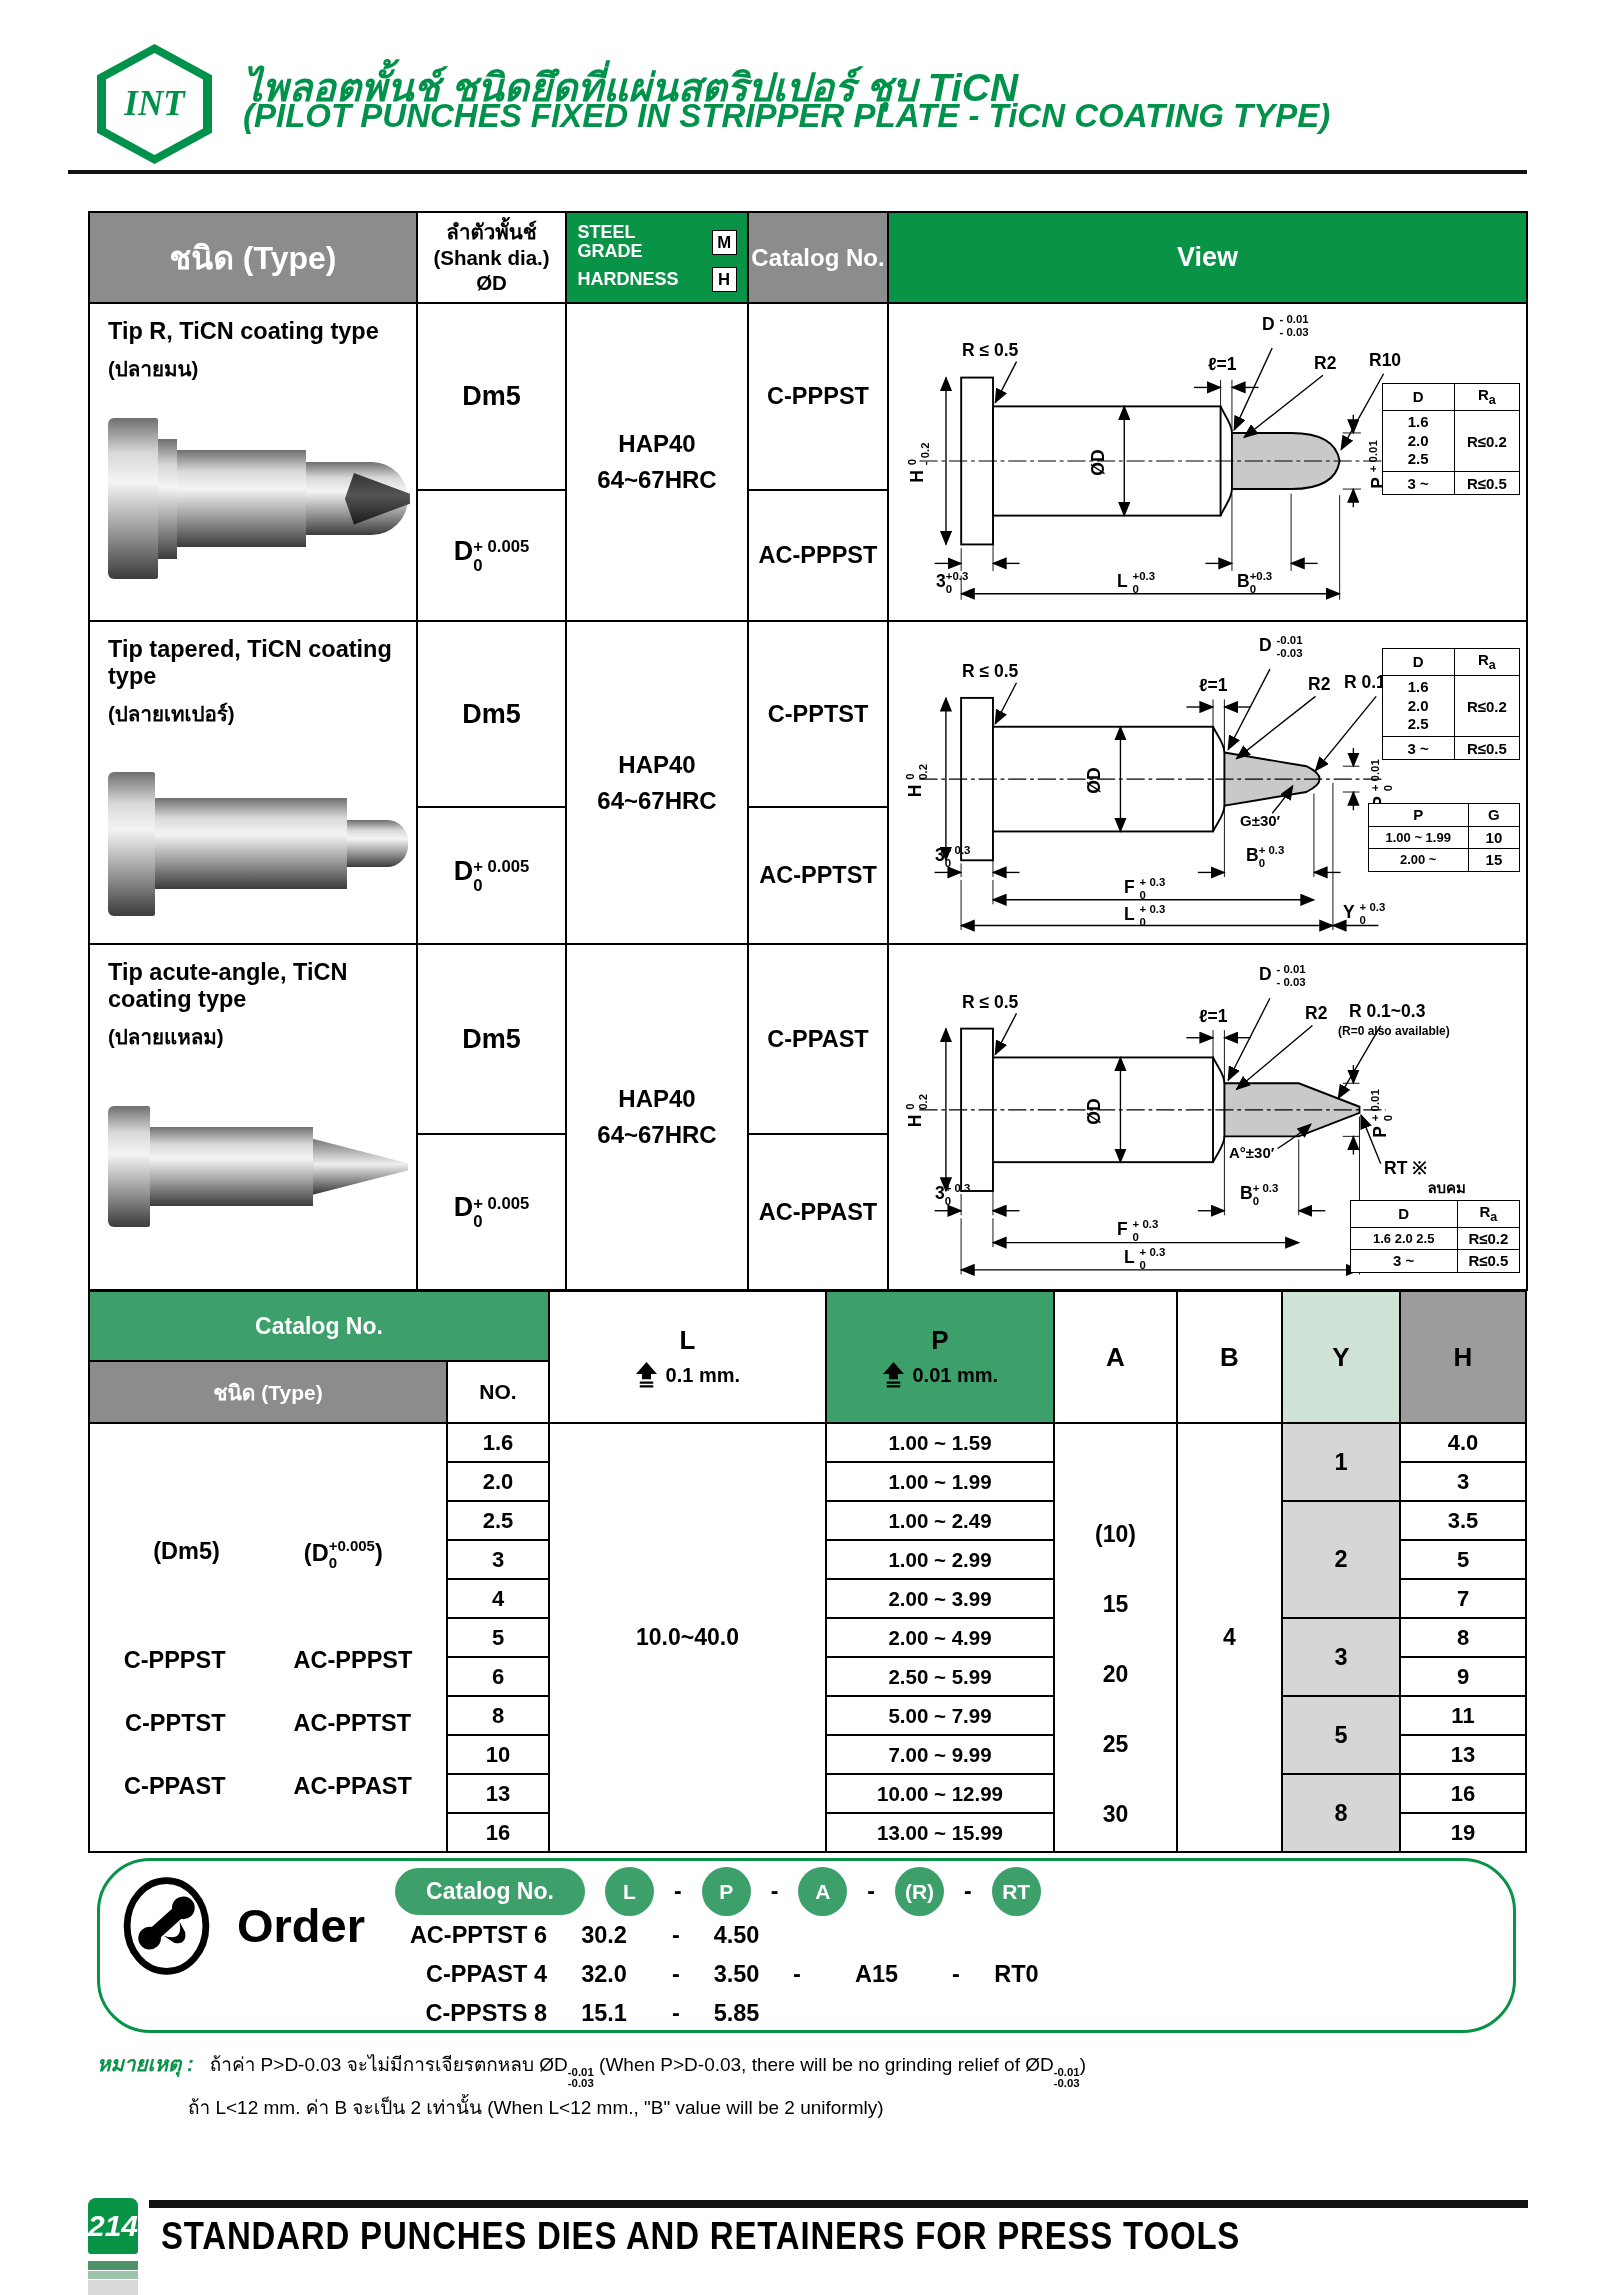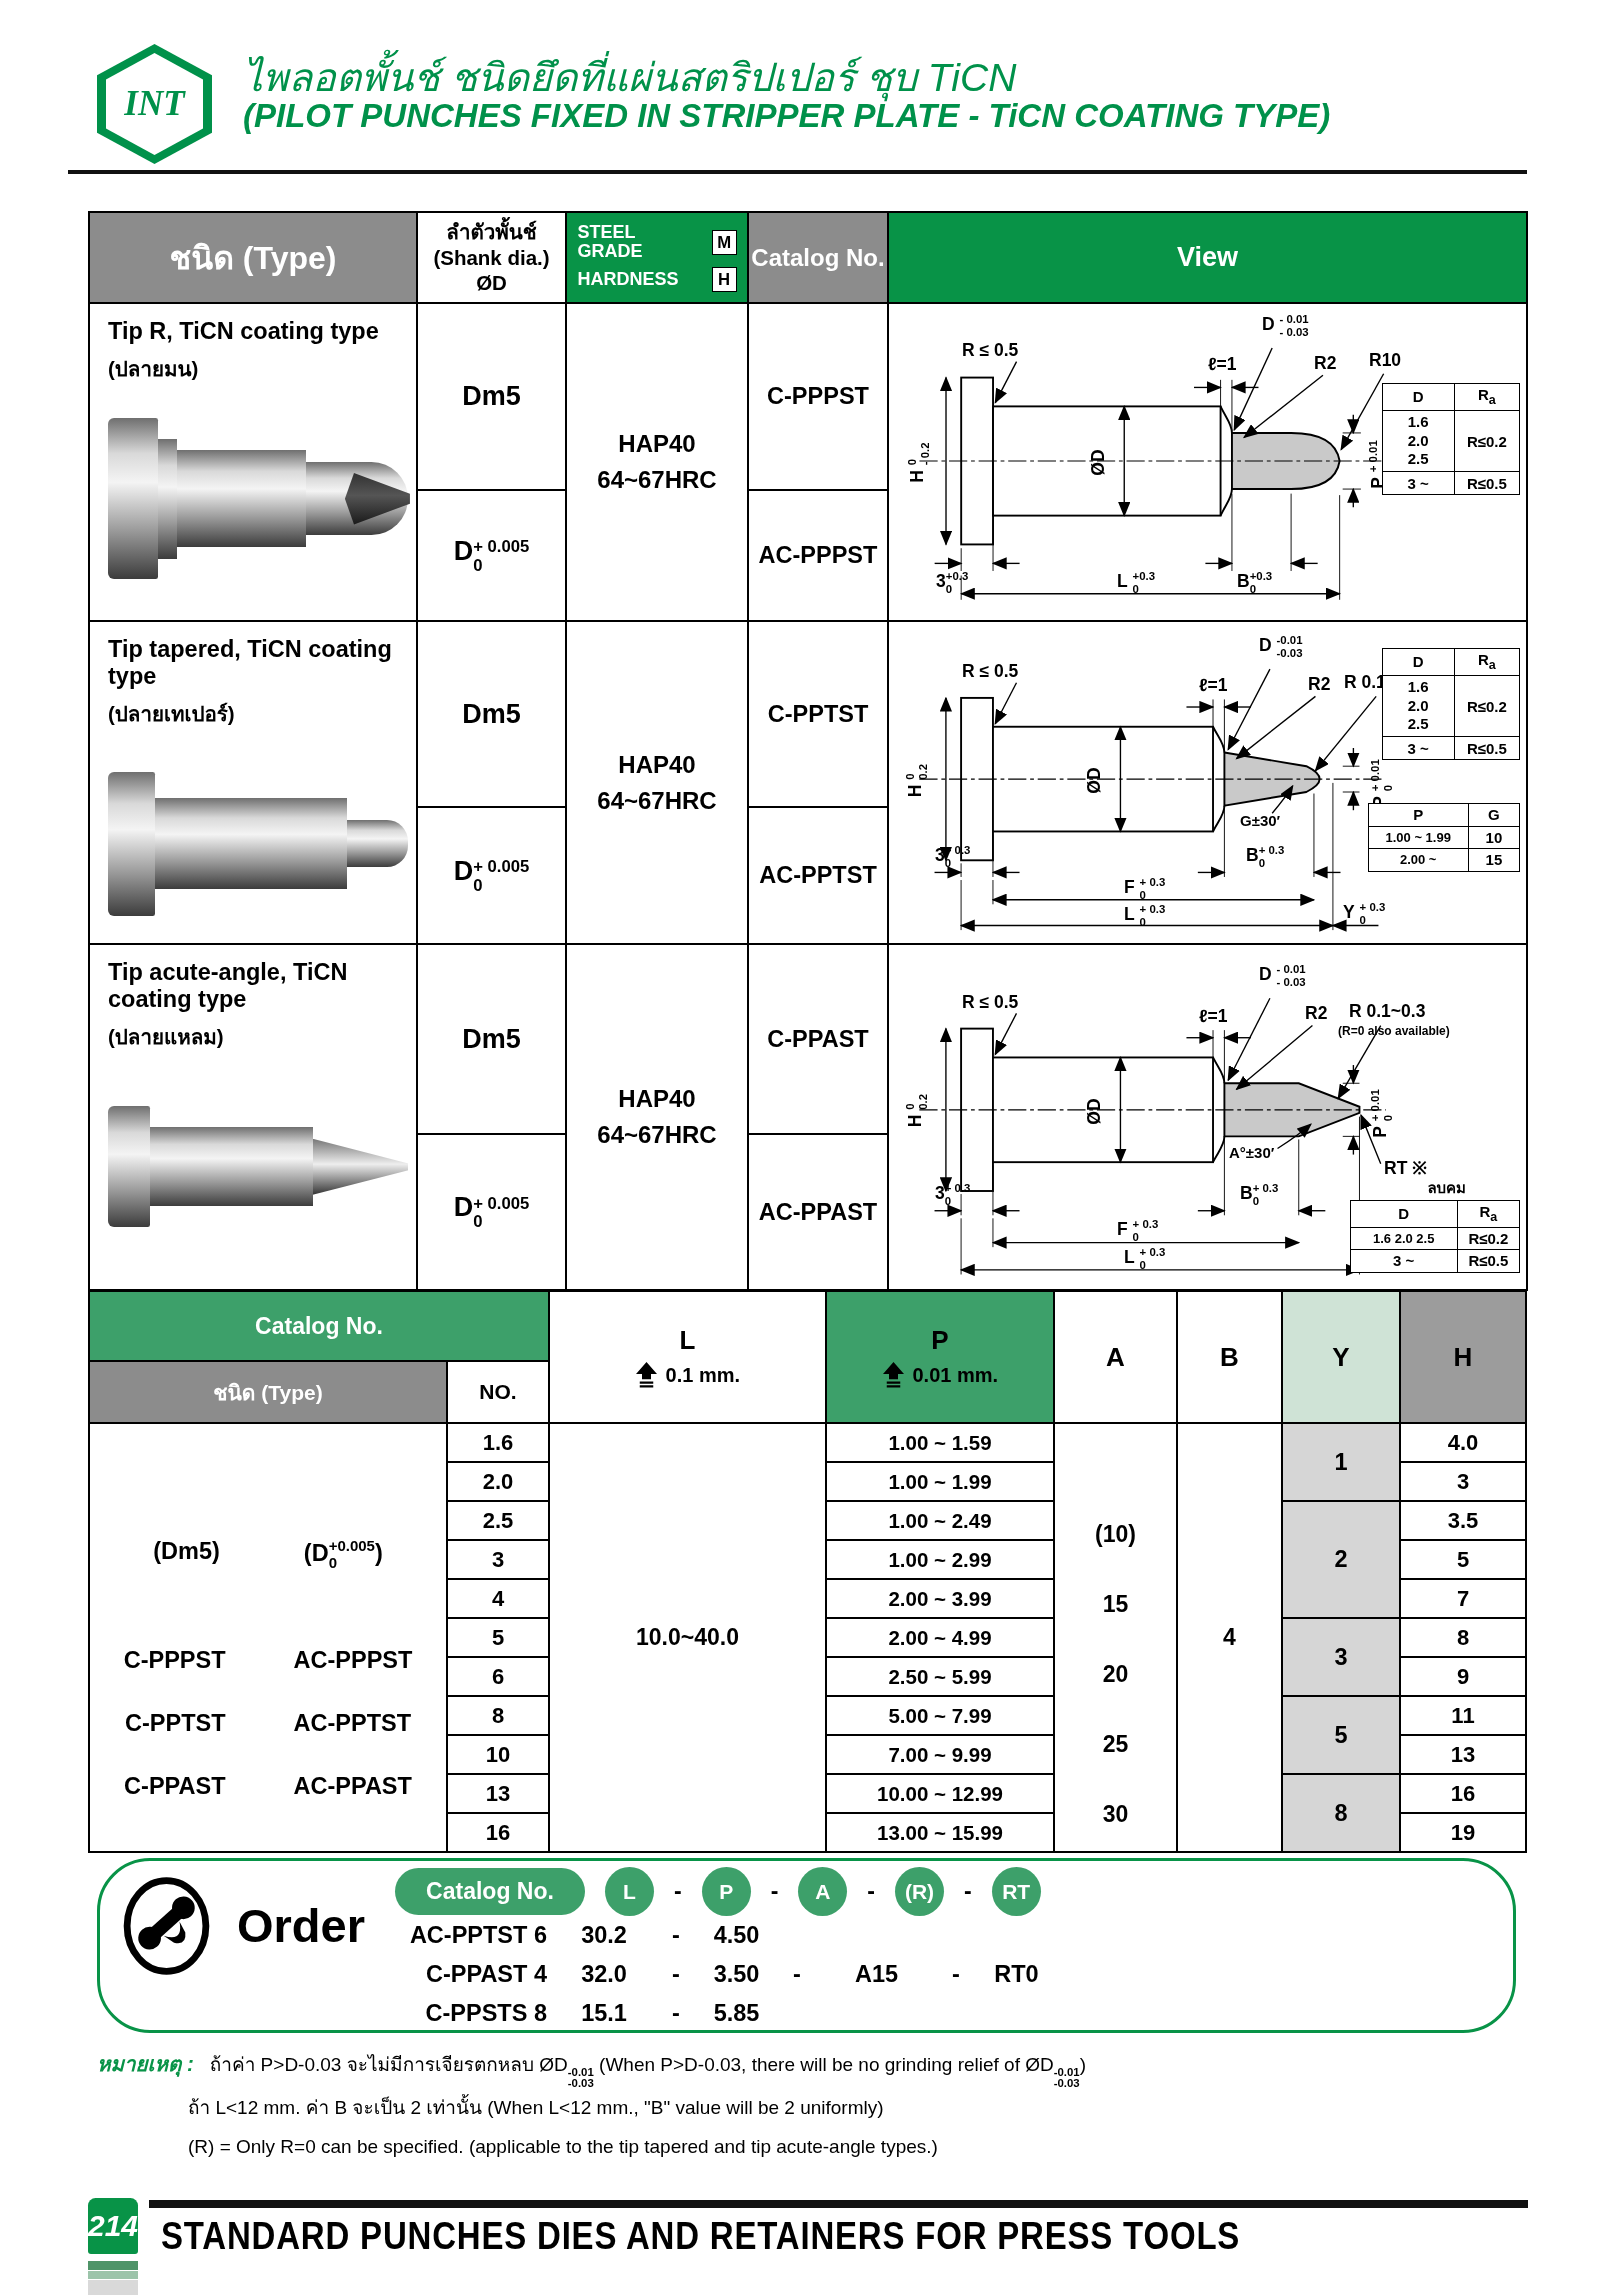--- a/index.html
+++ b/index.html
@@ -10,21 +10,21 @@
   
   #logo{left:97px;top:44px;width:115px;height:120px;}
   .hex{width:100%;height:100%;background:#00914a;
        clip-path:polygon(50% 0%,100% 26%,100% 74%,50% 100%,0% 74%,0% 26%);
        display:flex;align-items:center;justify-content:center;}
   .hex-in{width:97px;height:102px;background:#fff;
        clip-path:polygon(50% 0%,100% 26%,100% 74%,50% 100%,0% 74%,0% 26%);
        display:flex;align-items:center;justify-content:center;}
   .hex-txt{font-family:"Liberation Serif",serif;font-style:italic;font-weight:bold;
        font-size:35px;color:#00914a;}
-  #title-th{left:243px;top:46px;font-size:39px;font-weight:normal;font-style:italic;color:#00914a;}
+  #title-th{left:243px;top:56px;font-size:39px;font-weight:bold;font-style:italic;color:#00914a;}
   #title-en{left:243px;top:97px;font-size:33px;font-weight:bold;font-style:italic;color:#00914a;}
   #header-rule{left:68px;top:170px;width:1459px;height:3.8px;background:#111;}
 
   
   table{border-collapse:collapse;table-layout:fixed;}
   td,th{border:2.3px solid #000;padding:0;vertical-align:middle;text-align:center;overflow:hidden;}
   .green-bg{background:#089347;color:#fff;}
   .green-mid{background:#3da06a;color:#fff;}
   .gray-bg{background:#8c8c8c;color:#fff;}
   .pale-green{background:#cfe3d6;}
@@ -753,21 +753,20 @@
     <span>ถ้าค่า P&gt;D-0.03 จะไม่มีการเจียรตกหลบ ØD</span><span class="toln">
         <span>-0.01</span>
         <span>-0.03</span>
       </span>
     <span>(When P&gt;D-0.03, there will be no grinding relief of ØD</span><span class="toln">
         <span>-0.01</span>
         <span>-0.03</span>
       </span><span>)</span>
   </span>
   <div class="note-line">ถ้า L&lt;12 mm. ค่า B จะเป็น 2 เท่านั้น (When L&lt;12 mm., "B" value will be 2 uniformly)</div>
-  <div class="note-line">(R) = Only R=0 can be specified. (applicable to the tip tapered and tip acute-angle types.)</div>
 </div>
 
 <div class="abs" id="footer-bar"></div>
 <div class="abs" id="footer-tab">214</div>
 <div class="abs" id="footer-text">STANDARD PUNCHES DIES AND RETAINERS FOR PRESS TOOLS</div>
 <div class="abs strip1"></div>
 <div class="abs strip2"></div>
 <div class="abs strip3"></div>
 
 

